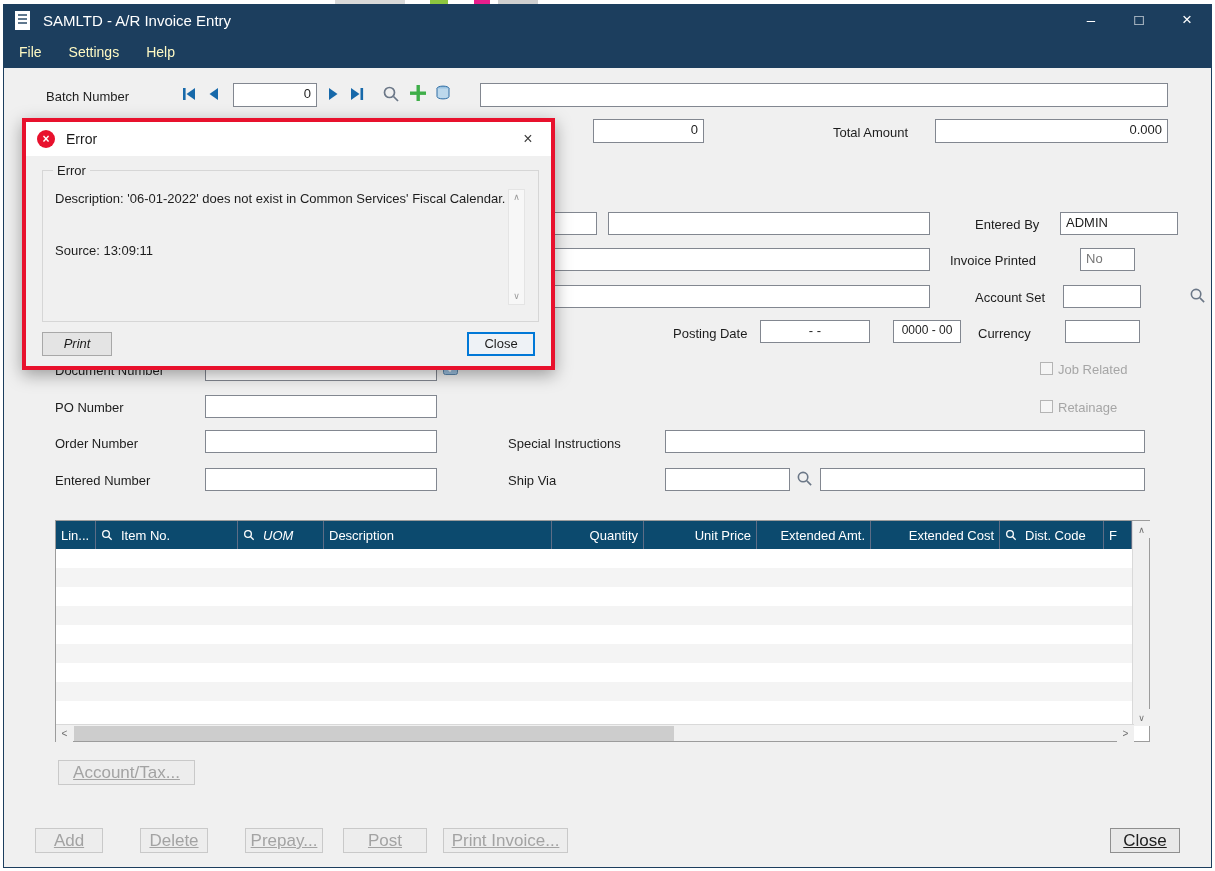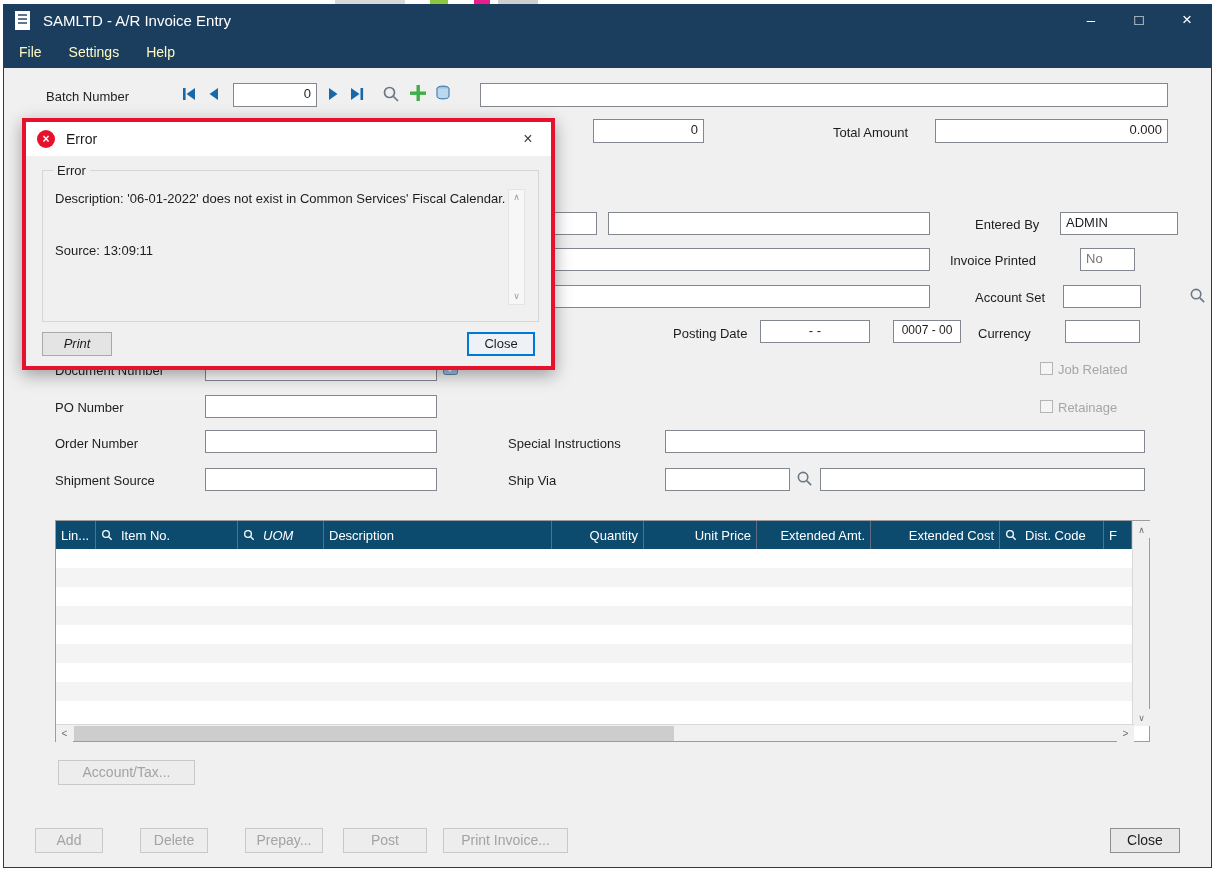--- a/index.html
+++ b/index.html
@@ -46,21 +46,21 @@
   .vscroll { position:absolute; right:0; top:0; width:17px; height:205px; background:#f0f0f0;
              border-left:1px solid #d9d9d9; }
   .hscroll { position:absolute; left:0; bottom:0; width:1078px; height:17px; background:#f0f0f0;
              border-top:1px solid #d9d9d9; }
   .sbtn { position:absolute; width:17px; height:17px; color:#6f6f6f; font-size:9px;
           display:flex; align-items:center; justify-content:center; background:#f0f0f0; }
   .hthumb { position:absolute; left:18px; top:1px; height:15px; width:600px; background:#cdcdcd; }
 
   
   .btn { position:absolute; height:25px; background:#ededed; border:1px solid #c9c9c9;
-         color:#a3a3a3; font-size:14px; text-align:center; line-height:23px; }
+         color:#a3a3a3; font-size:17px; text-align:center; line-height:23px;text-decoration:underline; }
   .btn.enabled { background:#e8e8e8; border:1px solid #8f8f8f; color:#1d1d1d; }
 
   
   .dialog { position:absolute; left:22px; top:118px; width:533px; height:252px;
             border:4px solid #e8112d; background:#f0f0f0; z-index:50;
             box-shadow:0 5px 16px rgba(0,0,0,0.35); }
   .dlg-title { position:absolute; left:0; top:0; width:525px; height:34px; background:#ffffff;
                display:flex; align-items:center; padding:0 11px; }
   .err-ico { width:18px; height:18px; border-radius:50%; background:#e8112d; color:#ffffff;
              font-size:12px; font-weight:bold; display:flex; align-items:center; justify-content:center; }
@@ -181,21 +181,21 @@
   <div class="field" style="left:1063px;top:285px;width:78px;"></div>
   <span class="icon-btn" style="left:1189px;top:287px;">
     <svg width="17" height="17" viewBox="0 0 18 18">
         <circle cx="7.5" cy="7.5" r="5" fill="none" stroke="#6b7787" stroke-width="1.7"></circle>
         <line x1="11.5" y1="11.5" x2="16" y2="16" stroke="#6b7787" stroke-width="1.7"></line>
       </svg>
   </span>
 
   <div class="label" style="left:673px;top:326px;">Posting Date</div>
   <div class="field c" style="left:760px;top:320px;width:110px;">-  -</div>
-  <div class="field c" style="left:893px;top:320px;width:68px;font-size:12px;">0007 - 00</div>
+  <div class="field c" style="left:893px;top:320px;width:68px;font-size:12px;">0000 - 00</div>
   <div class="label" style="left:978px;top:326px;">Currency</div>
   <div class="field" style="left:1065px;top:320px;width:75px;"></div>
 
   <div class="label" style="left:55px;top:363px;">Document Number</div>
   <div class="field" style="left:205px;top:358px;width:232px;"></div>
   <span class="icon-btn" style="left:443px;top:360px;">
     <svg width="15" height="15" viewBox="0 0 15 15">
         <rect x="0.5" y="0.5" width="14" height="14" rx="2" fill="#9fc3e3" stroke="#5b87ad"></rect>
         <polyline points="4,8 7,11 11,4" fill="none" stroke="#ffffff" stroke-width="1.6"></polyline>
       </svg>
@@ -206,21 +206,21 @@
   <div class="label" style="left:55px;top:400px;text-align:right;">PO Number</div>
   <div class="field" style="left:205px;top:395px;width:232px;"></div>
   <div class="checkbox" style="left:1040px;top:400px;"></div>
   <div class="label dim" style="left:1058px;top:400px;">Retainage</div>
 
   <div class="label" style="left:55px;top:436px;">Order Number</div>
   <div class="field" style="left:205px;top:430px;width:232px;"></div>
   <div class="label" style="left:508px;top:436px;">Special Instructions</div>
   <div class="field" style="left:665px;top:430px;width:480px;"></div>
 
-  <div class="label" style="left:55px;top:473px;">Shipment Source</div>
+  <div class="label" style="left:55px;top:473px;">Entered Number</div>
   <div class="field" style="left:205px;top:468px;width:232px;"></div>
   <div class="label" style="left:508px;top:473px;">Ship Via</div>
   <div class="field" style="left:665px;top:468px;width:125px;"></div>
   <span class="icon-btn" style="left:796px;top:470px;">
     <svg width="17" height="17" viewBox="0 0 18 18">
         <circle cx="7.5" cy="7.5" r="5" fill="none" stroke="#6b7787" stroke-width="1.7"></circle>
         <line x1="11.5" y1="11.5" x2="16" y2="16" stroke="#6b7787" stroke-width="1.7"></line>
       </svg>
   </span>
   <div class="field" style="left:820px;top:468px;width:325px;"></div>

